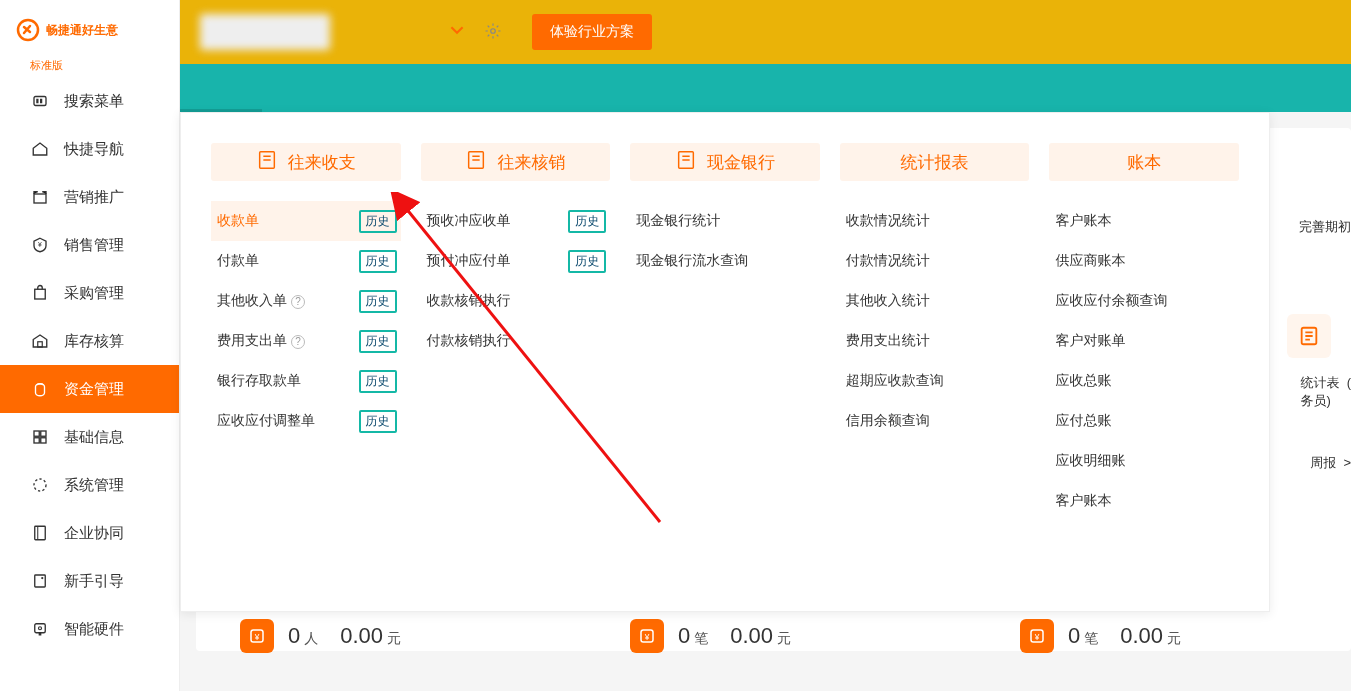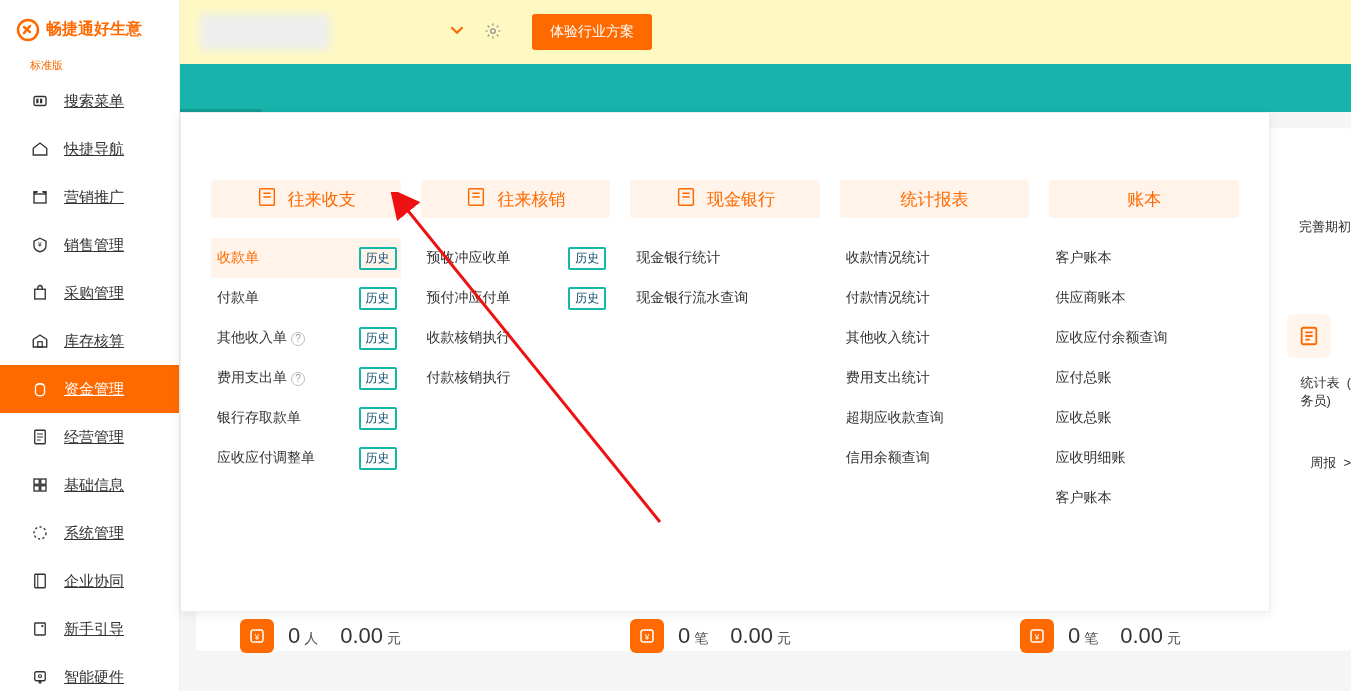--- a/index.html
+++ b/index.html
@@ -25,49 +25,48 @@
     .logo-area {
       height: 56px;
       padding: 8px 16px 4px;
       display: flex;
       align-items: center;
     }
     .logo-icon {
       width: 24px; height: 24px;
       margin-right: 6px;
     }
-    .logo-text { color: #ff6a00; font-weight: 600; font-size: 16px; line-height: 1; font-family: Liberation Mono, monospace; }
+    .logo-text { color: #ff6a00; font-weight: 600; font-size: 12px; line-height: 1; }
     .logo-sub { color: #ff6a00; font-size: 11px; margin-top: 2px; padding-left: 30px; }
     .sidebar-list { margin-top: 4px; }
     .sidebar-item {
       display: flex;
       align-items: center;
       height: 48px;
       padding-left: 30px;
       cursor: pointer;
       color: #333;
-      text-decoration: underline;
     }
     .sidebar-item.active {
       background: #ff6a00;
       color: #fff;
     }
     .sidebar-icon {
       width: 20px; height: 20px;
       margin-right: 14px;
       display: flex; align-items: center; justify-content: center;
     }
     .sidebar-label { font-size: 15px; }
 
     
     .topbar {
       position: absolute;
       left: 180px; top: 0;
       width: 1171px; height: 64px;
-      background: #fef9c3;
+      background: #eab308;
       display: flex;
       align-items: center;
       padding: 0 20px;
     }
     .topbar-blur {
       width: 130px; height: 36px;
       background: #eee;
       filter: blur(4px);
       border-radius: 3px;
     }
@@ -137,21 +136,20 @@
       background: #fff;
       border: 1px solid #eee;
       box-shadow: 0 2px 10px rgba(0,0,0,.08);
       z-index: 50;
       display: flex;
       padding: 30px 10px 30px 30px;
     }
     .mega-col {
       flex: 1;
       padding-right: 20px;
-      margin-top: 37px;
     }
     .mega-header {
       background: #fff3ea;
       height: 38px;
       display: flex;
       align-items: center;
       border-radius: 3px;
       margin-bottom: 20px;
       justify-content: center;
       color: #ff6a00;
@@ -302,29 +300,20 @@
         <span class="sidebar-label">库存核算</span>
       </div>
       <div class="sidebar-item active">
         <span class="sidebar-icon">
           <svg width="18" height="18" viewBox="0 0 24 24">
             <path d="M6 9 a6 4 0 0 1 12 0 V17 a6 4 0 0 1 -12 0 Z" fill="none" stroke="currentColor" stroke-width="1.8"></path>
             <path d="M8 7 a4 2 0 0 1 8 0" fill="none" stroke="currentColor" stroke-width="1.8"></path>
           </svg>
         </span>
         <span class="sidebar-label">资金管理</span>
-      </div>
-      <div class="sidebar-item">
-        <span class="sidebar-icon">
-          <svg width="18" height="18" viewBox="0 0 24 24">
-            <rect x="5" y="3" width="14" height="18" rx="1" fill="none" stroke="currentColor" stroke-width="1.8"></rect>
-            <path d="M8 8h8M8 12h8M8 16h5" stroke="currentColor" stroke-width="1.6"></path>
-          </svg>
-        </span>
-        <span class="sidebar-label">经营管理</span>
       </div>
       <div class="sidebar-item">
         <span class="sidebar-icon">
           <svg width="18" height="18" viewBox="0 0 24 24">
             <rect x="4" y="4" width="7" height="7" fill="none" stroke="currentColor" stroke-width="1.8"></rect>
             <rect x="13" y="4" width="7" height="7" fill="none" stroke="currentColor" stroke-width="1.8"></rect>
             <rect x="4" y="13" width="7" height="7" fill="none" stroke="currentColor" stroke-width="1.8"></rect>
             <rect x="13" y="13" width="7" height="7" fill="none" stroke="currentColor" stroke-width="1.8"></rect>
           </svg>
         </span>
@@ -506,24 +495,27 @@
       <div class="mega-item">
         <span><span class="item-text">客户账本</span></span>
       </div>
       <div class="mega-item">
         <span><span class="item-text">供应商账本</span></span>
       </div>
       <div class="mega-item">
         <span><span class="item-text">应收应付余额查询</span></span>
       </div>
       <div class="mega-item">
+        <span><span class="item-text">客户对账单</span></span>
+      </div>
+      <div class="mega-item">
+        <span><span class="item-text">应收总账</span></span>
+      </div>
+      <div class="mega-item">
         <span><span class="item-text">应付总账</span></span>
-      </div>
-      <div class="mega-item">
-        <span><span class="item-text">应收总账</span></span>
       </div>
       <div class="mega-item">
         <span><span class="item-text">应收明细账</span></span>
       </div>
       <div class="mega-item">
         <span><span class="item-text">客户账本</span></span>
       </div>
     </div>
   </div>
 

